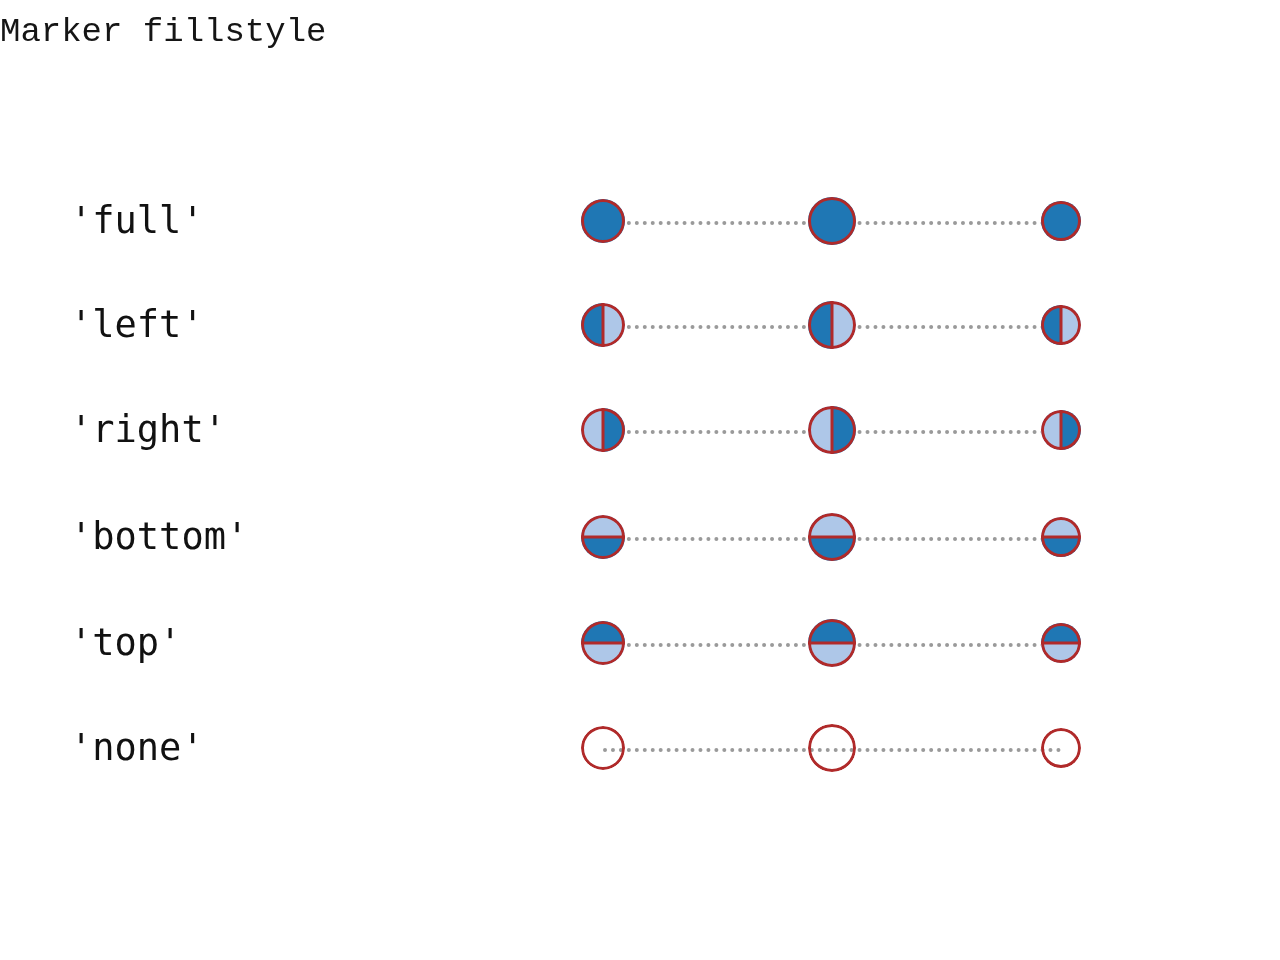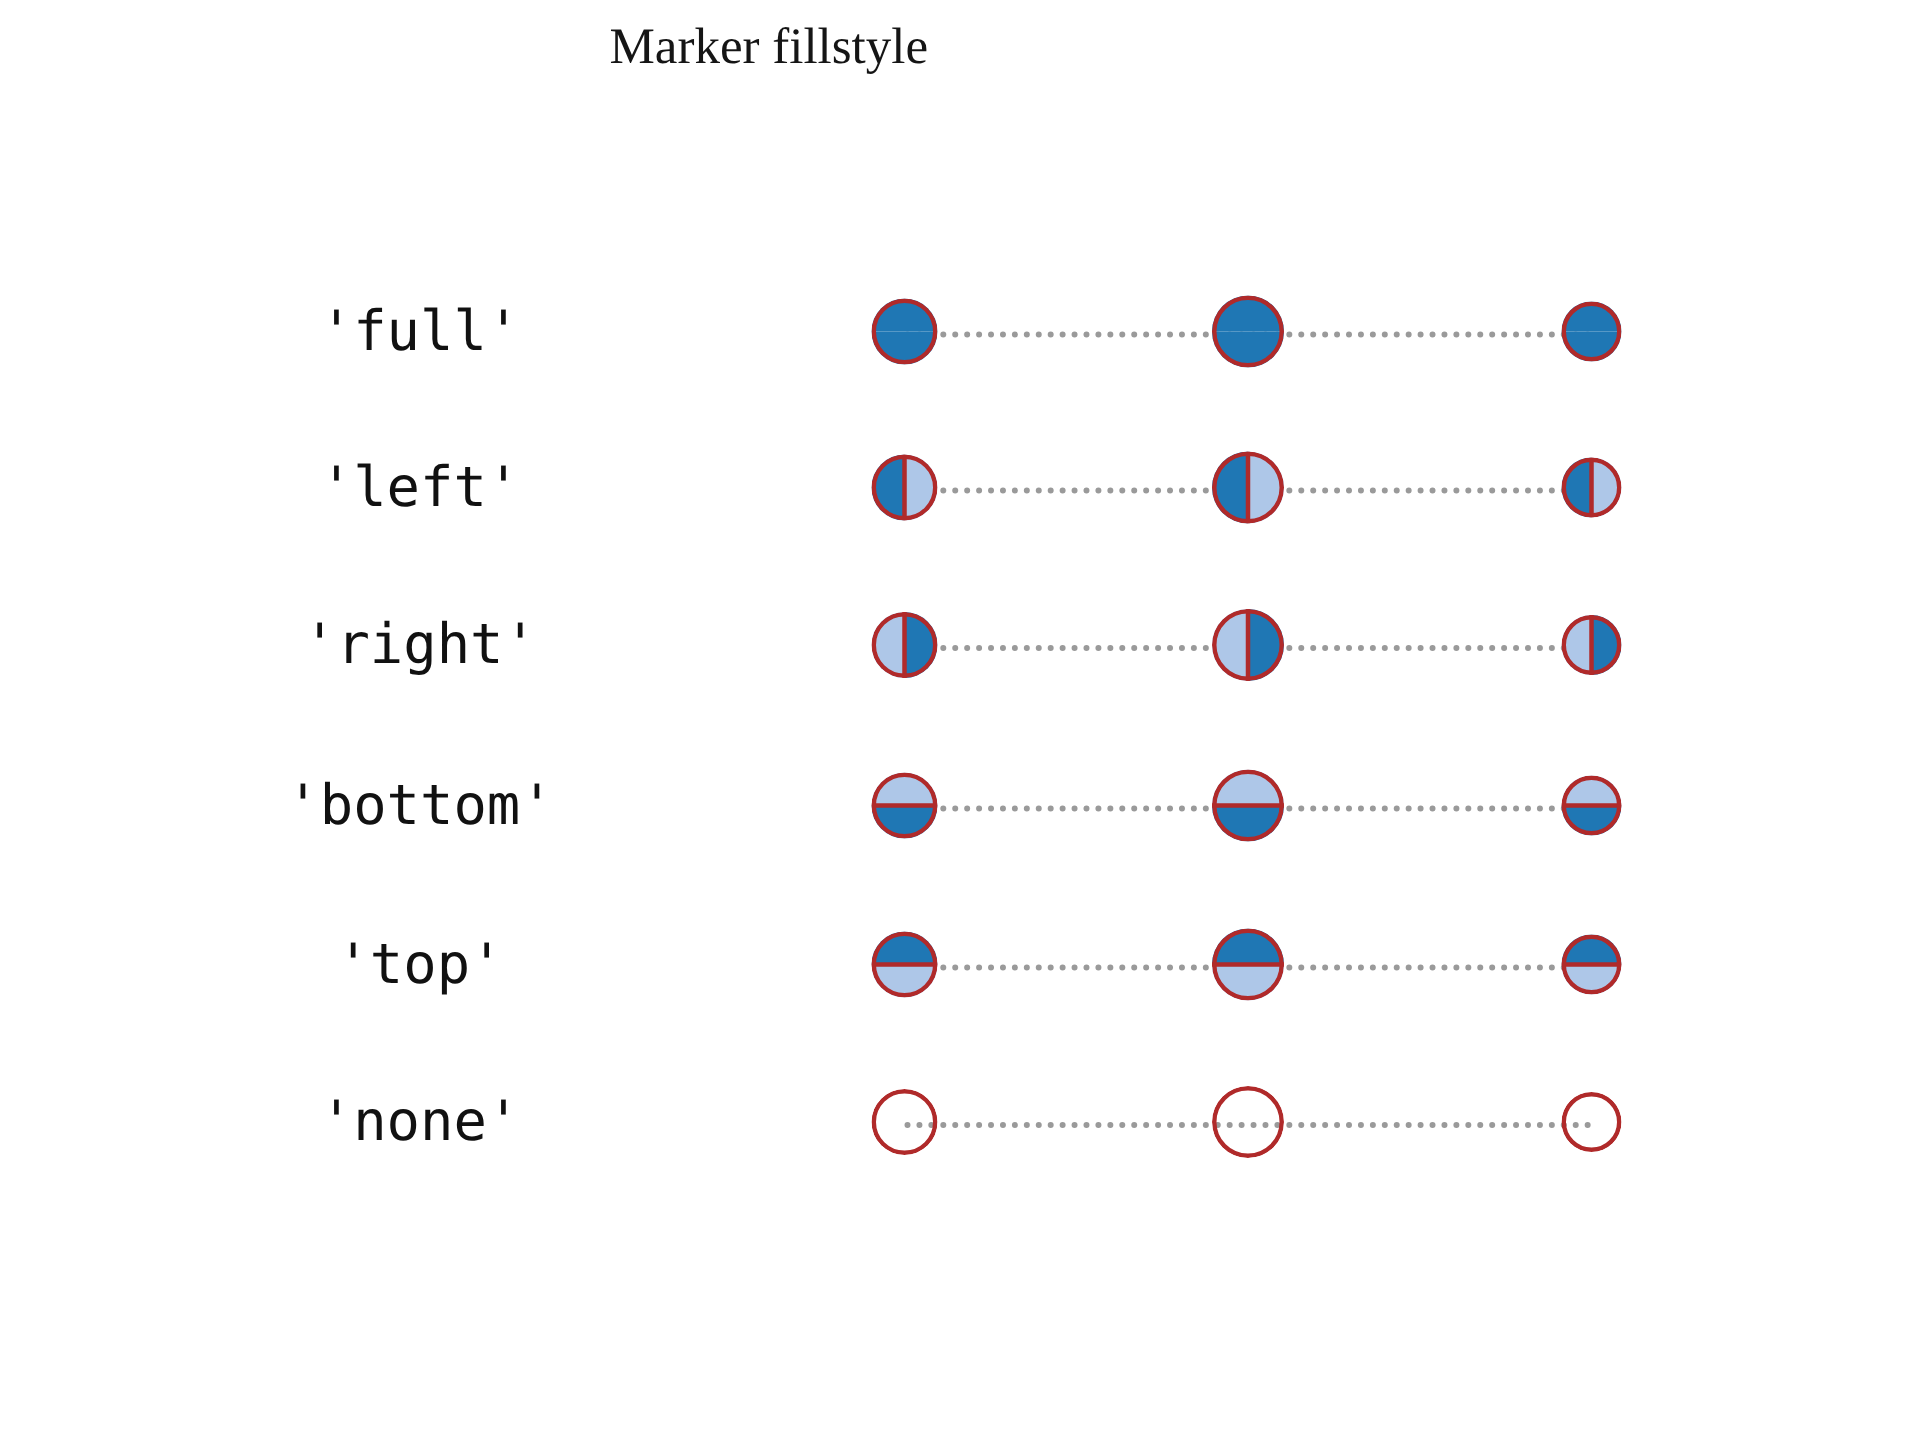--- a/index.html
+++ b/index.html
@@ -16,40 +16,39 @@
     width: 1280px;
     height: 960px;
     background: #ffffff;
     overflow: hidden;
   }
   #chart-title {
     position: absolute;
     left: 0;
     top: 13px;
     width: 1025px;
-    text-align: center;
-    font-family: Liberation Serif, serif;
+    font-family: Liberation Mono, monospace;
     font-size: 34px;
     font-weight: 400;
     color: #151515;
     letter-spacing: 0px;
     white-space: pre;
   }
   .row {
     position: absolute;
     left: 0;
     width: 1280px;
     height: 0;
   }
   .row-label {
     position: absolute;
     right: 790px;      
     top: -21px;
     width: 420px;
-    text-align: center;
+    text-align: left;
     font-family: "DejaVu Sans Mono", monospace;
     font-size: 37px;
     line-height: 42px;
     color: #111111;
     white-space: pre;
   }
   .dotline {
     position: absolute;
     height: 0;
     top: 0;

